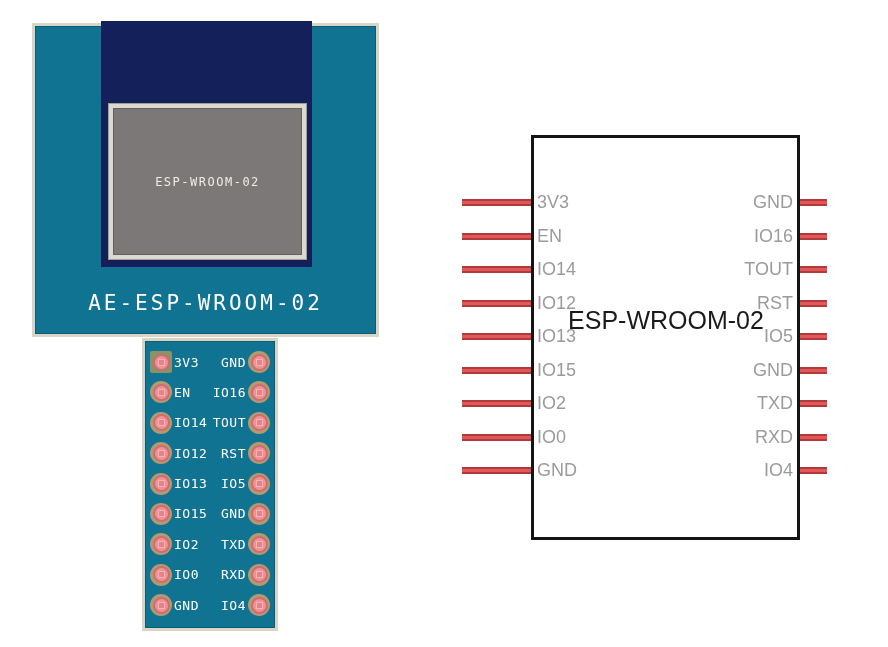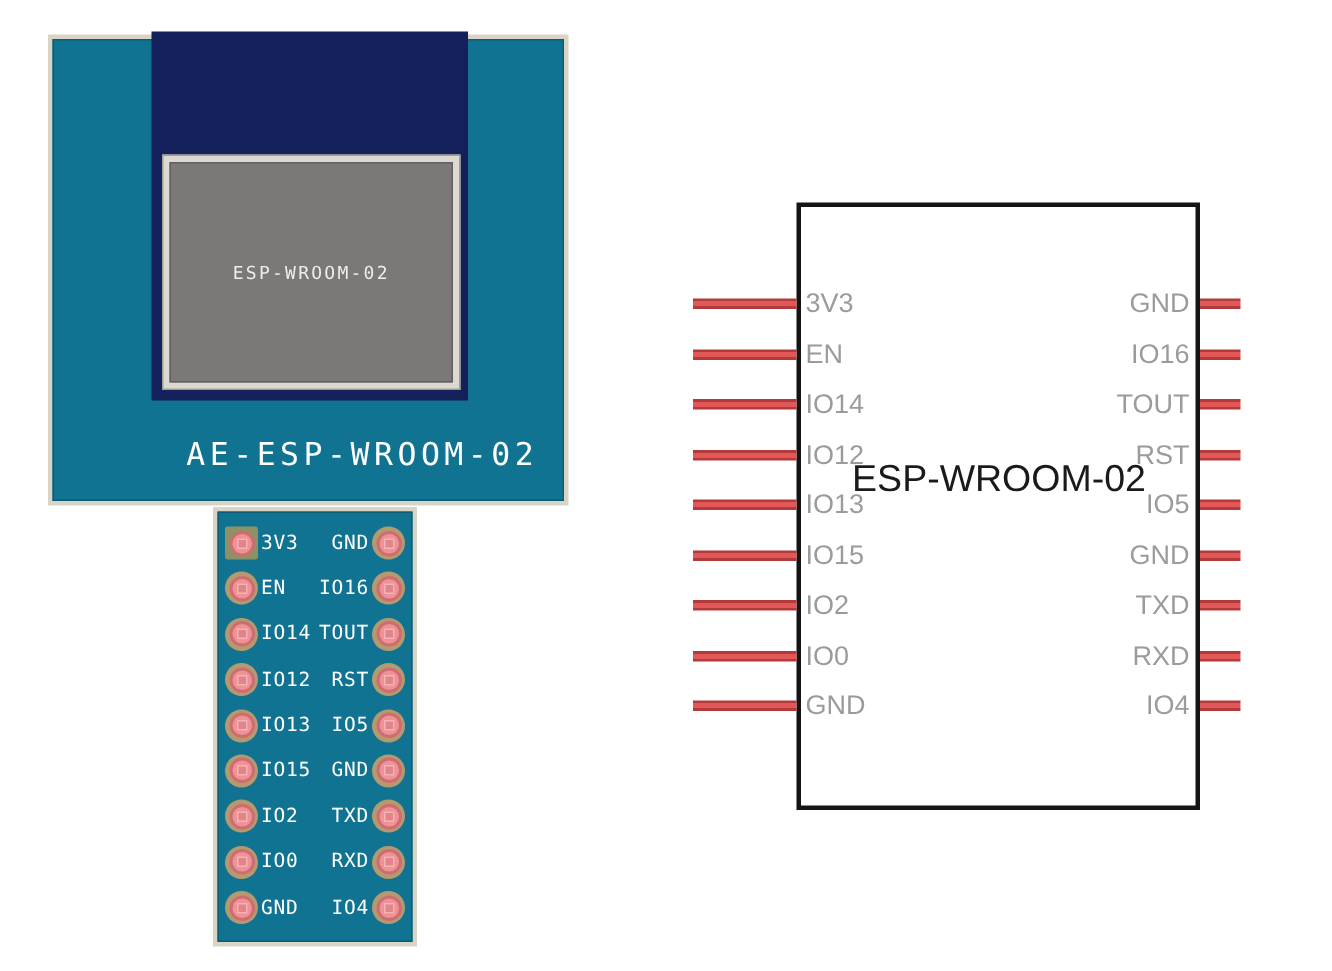--- a/index.html
+++ b/index.html
@@ -27,21 +27,21 @@
     position:absolute;inset:4px;background:#7b7877;border:1px solid #626060;
     display:flex;align-items:center;justify-content:center;
   }
   .shield-label{
     color:#efede6;font-family:"DejaVu Sans Mono", monospace;
     font-size:12px;letter-spacing:1.5px;white-space:nowrap;
   }
   .board-title{
     position:absolute;left:32px;top:291px;width:347px;text-align:center;
     color:#ffffff;font-family:"DejaVu Sans Mono", monospace;
-    font-size:21px;letter-spacing:3px;white-space:nowrap;padding-left:36px;
+    font-size:21px;letter-spacing:3px;white-space:nowrap;
   }
   .board-pins{
     position:absolute;left:142px;top:338px;width:136px;height:293px;
     background:#d8d4c6;
   }
   .board-pins-inner{
     position:absolute;inset:3px;background:#117392;border:1px solid #0d5c75;
     display:flex;flex-direction:column;justify-content:space-between;
     padding:8px 0 10px 0;box-sizing:border-box;
   }

